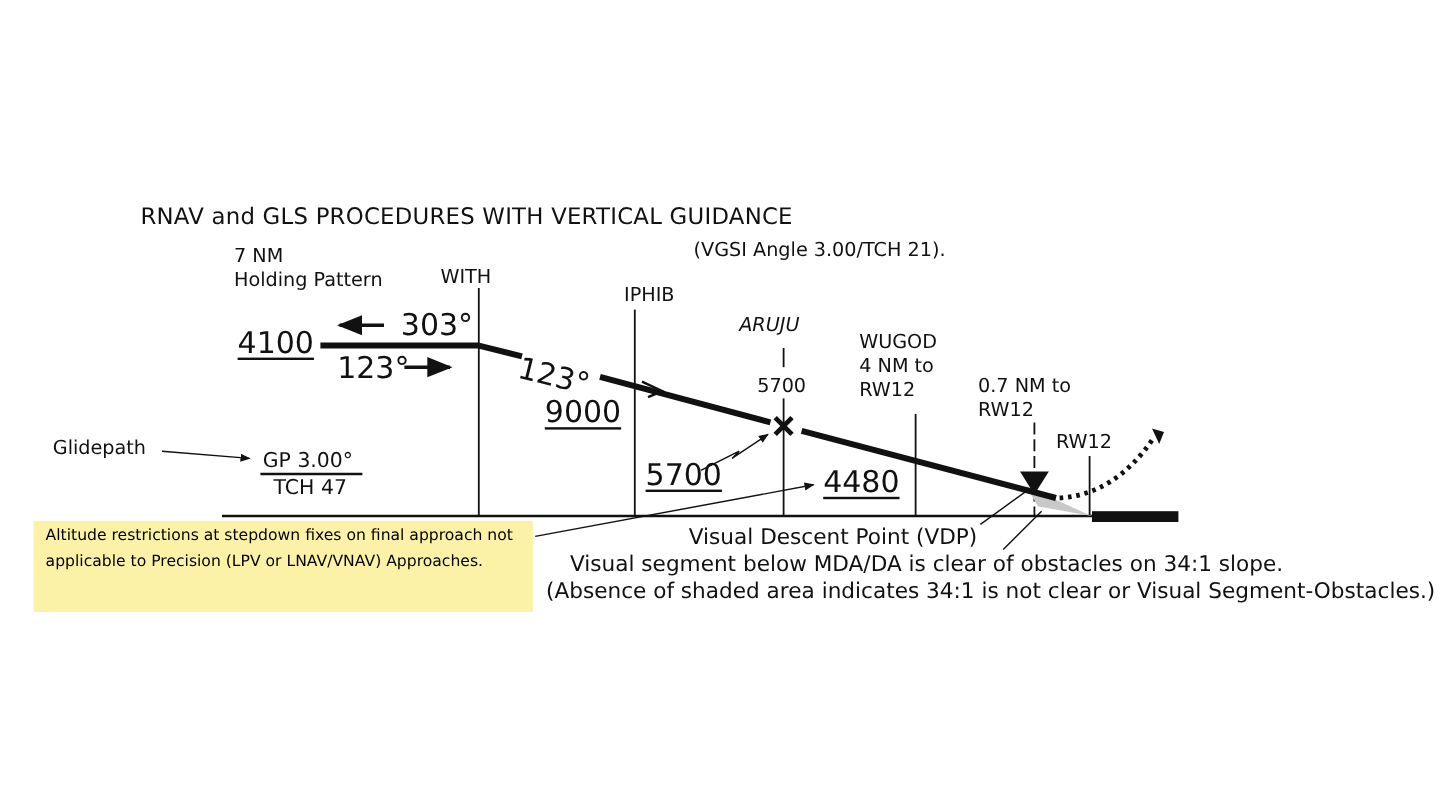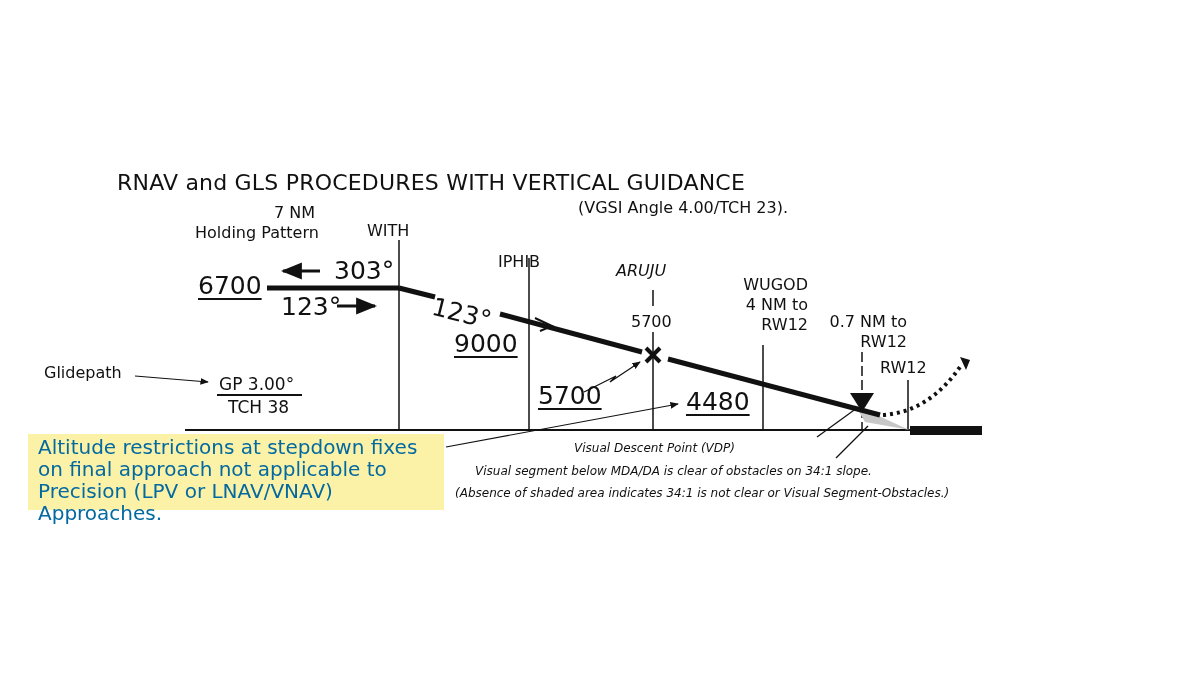--- a/index.html
+++ b/index.html
@@ -1,25 +1,25 @@
 <!DOCTYPE html>
 <html><head>
 <meta charset="utf-8">
 <style>
   html, body { margin: 0; padding: 0; background: #ffffff; }
   body { width: 1200px; height: 675px; position: relative; overflow: hidden;
          font-family: "DejaVu Sans", "Liberation Sans", sans-serif; color: #111; }
   .abs { position: absolute; white-space: nowrap; }
-  .title { left: 117px; top: 170px; font-size: 22px; letter-spacing: 0.2px; }
-  .lbl { font-size: 16px; text-align: right; line-height: 20px; }
+  .title { left: 117px; top: 170px; font-size: 19px; letter-spacing: 0.2px; }
+  .lbl { font-size: 16px; text-align: left; line-height: 20px; }
   .big { font-size: 25px; }
   .ul { text-decoration: underline; text-underline-offset: 4px; text-decoration-thickness: 2px; }
   .note-box { left: 28px; top: 434px; width: 416px; height: 76px; background: #fbf2a8; }
-  .note-text { left: 38px; top: 436px; font-size: 20px; line-height: 22px; color: #0369a1; white-space: normal; width: 410px; }
-  .foot { font-size: 12px; line-height: 22px; font-style: italic; }
+  .note-text { left: 38px; top: 436px; font-size: 13px; line-height: 22px; color: #000000; white-space: normal; width: 410px; }
+  .foot { font-size: 18px; line-height: 22px; }
   svg#diagram { position: absolute; left: 0; top: 0; }
 </style>
 </head>
 <body>
 
 <svg id="diagram" width="1200" height="675" viewBox="0 0 1200 675">
   <defs>
     <marker id="ah" viewBox="0 0 10 10" refX="9" refY="5" markerWidth="7" markerHeight="7" orient="auto">
       <path d="M0,1 L10,5 L0,9 Z" fill="#111"></path>
     </marker>
@@ -72,52 +72,52 @@
 </svg>
 
 <div class="abs title">RNAV and GLS PROCEDURES WITH VERTICAL GUIDANCE</div>
 
 <div class="abs lbl" style="left:195px; top:203px; width:120px;">
   <div>7 NM</div>
   <div>Holding Pattern</div>
 </div>
 
 <div class="abs lbl" style="left:367px; top:221px;">WITH</div>
-<div class="abs lbl" style="left:498px; top:236px;margin-top:16px;">IPHIB</div>
+<div class="abs lbl" style="left:520px; top:236px;">IPHIB</div>
 <div class="abs lbl" style="left:616px; top:261px;font-style:italic;">ARUJU</div>
 <div class="abs lbl" style="left:631px; top:312px;">5700</div>
 
 <div class="abs lbl" style="left:716px; top:275px; width:92px;">
   <div>WUGOD</div>
   <div>4 NM to</div>
   <div>RW12</div>
 </div>
 
 <div class="abs lbl" style="left:815px; top:312px; width:92px;">
   <div>0.7 NM to</div>
   <div>RW12</div>
 </div>
 
 <div class="abs lbl" style="left:880px; top:358px;">RW12</div>
 
 <div class="abs lbl" style="left:578px; top:198px; text-align:left;">
-  <div>(VGSI Angle 4.00/TCH 23).</div>
+  <div>(VGSI Angle 3.00/TCH 21).</div>
 </div>
 
-<div class="abs big ul" style="left:198px; top:271px;">6700</div>
+<div class="abs big ul" style="left:198px; top:271px;">4100</div>
 <div class="abs big" style="left:334px; top:256px;">303°</div>
 <div class="abs big" style="left:281px; top:292px;">123°</div>
 
 <div class="abs big" style="left:436px; top:292px; transform:rotate(14deg); transform-origin:left top;">123°</div>
 <div class="abs big ul" style="left:454px; top:329px;">9000</div>
 <div class="abs big ul" style="left:538px; top:381px;">5700</div>
 <div class="abs big ul" style="left:686px; top:387px;">4480</div>
 
 <div class="abs lbl" style="left:44px; top:363px;">Glidepath</div>
 <div class="abs lbl" style="left:219px; top:374px; font-size:17px;">GP 3.00°</div>
-<div class="abs lbl" style="left:228px; top:397px; font-size:17px;">TCH 38</div>
+<div class="abs lbl" style="left:228px; top:397px; font-size:17px;">TCH 47</div>
 
 <div class="abs note-box"></div>
 <div class="abs note-text">Altitude restrictions at stepdown fixes on final approach not applicable to Precision (LPV or LNAV/VNAV) Approaches.</div>
 
 <div class="abs foot" style="left:574px; top:437px;">Visual Descent Point (VDP)</div>
 <div class="abs foot" style="left:455px; top:460px;margin-left:20px;">Visual segment below MDA/DA is clear of obstacles on 34:1 slope.</div>
 <div class="abs foot" style="left:455px; top:482px;">(Absence of shaded area indicates 34:1 is not clear or Visual Segment-Obstacles.)</div>
 
 </body></html>

